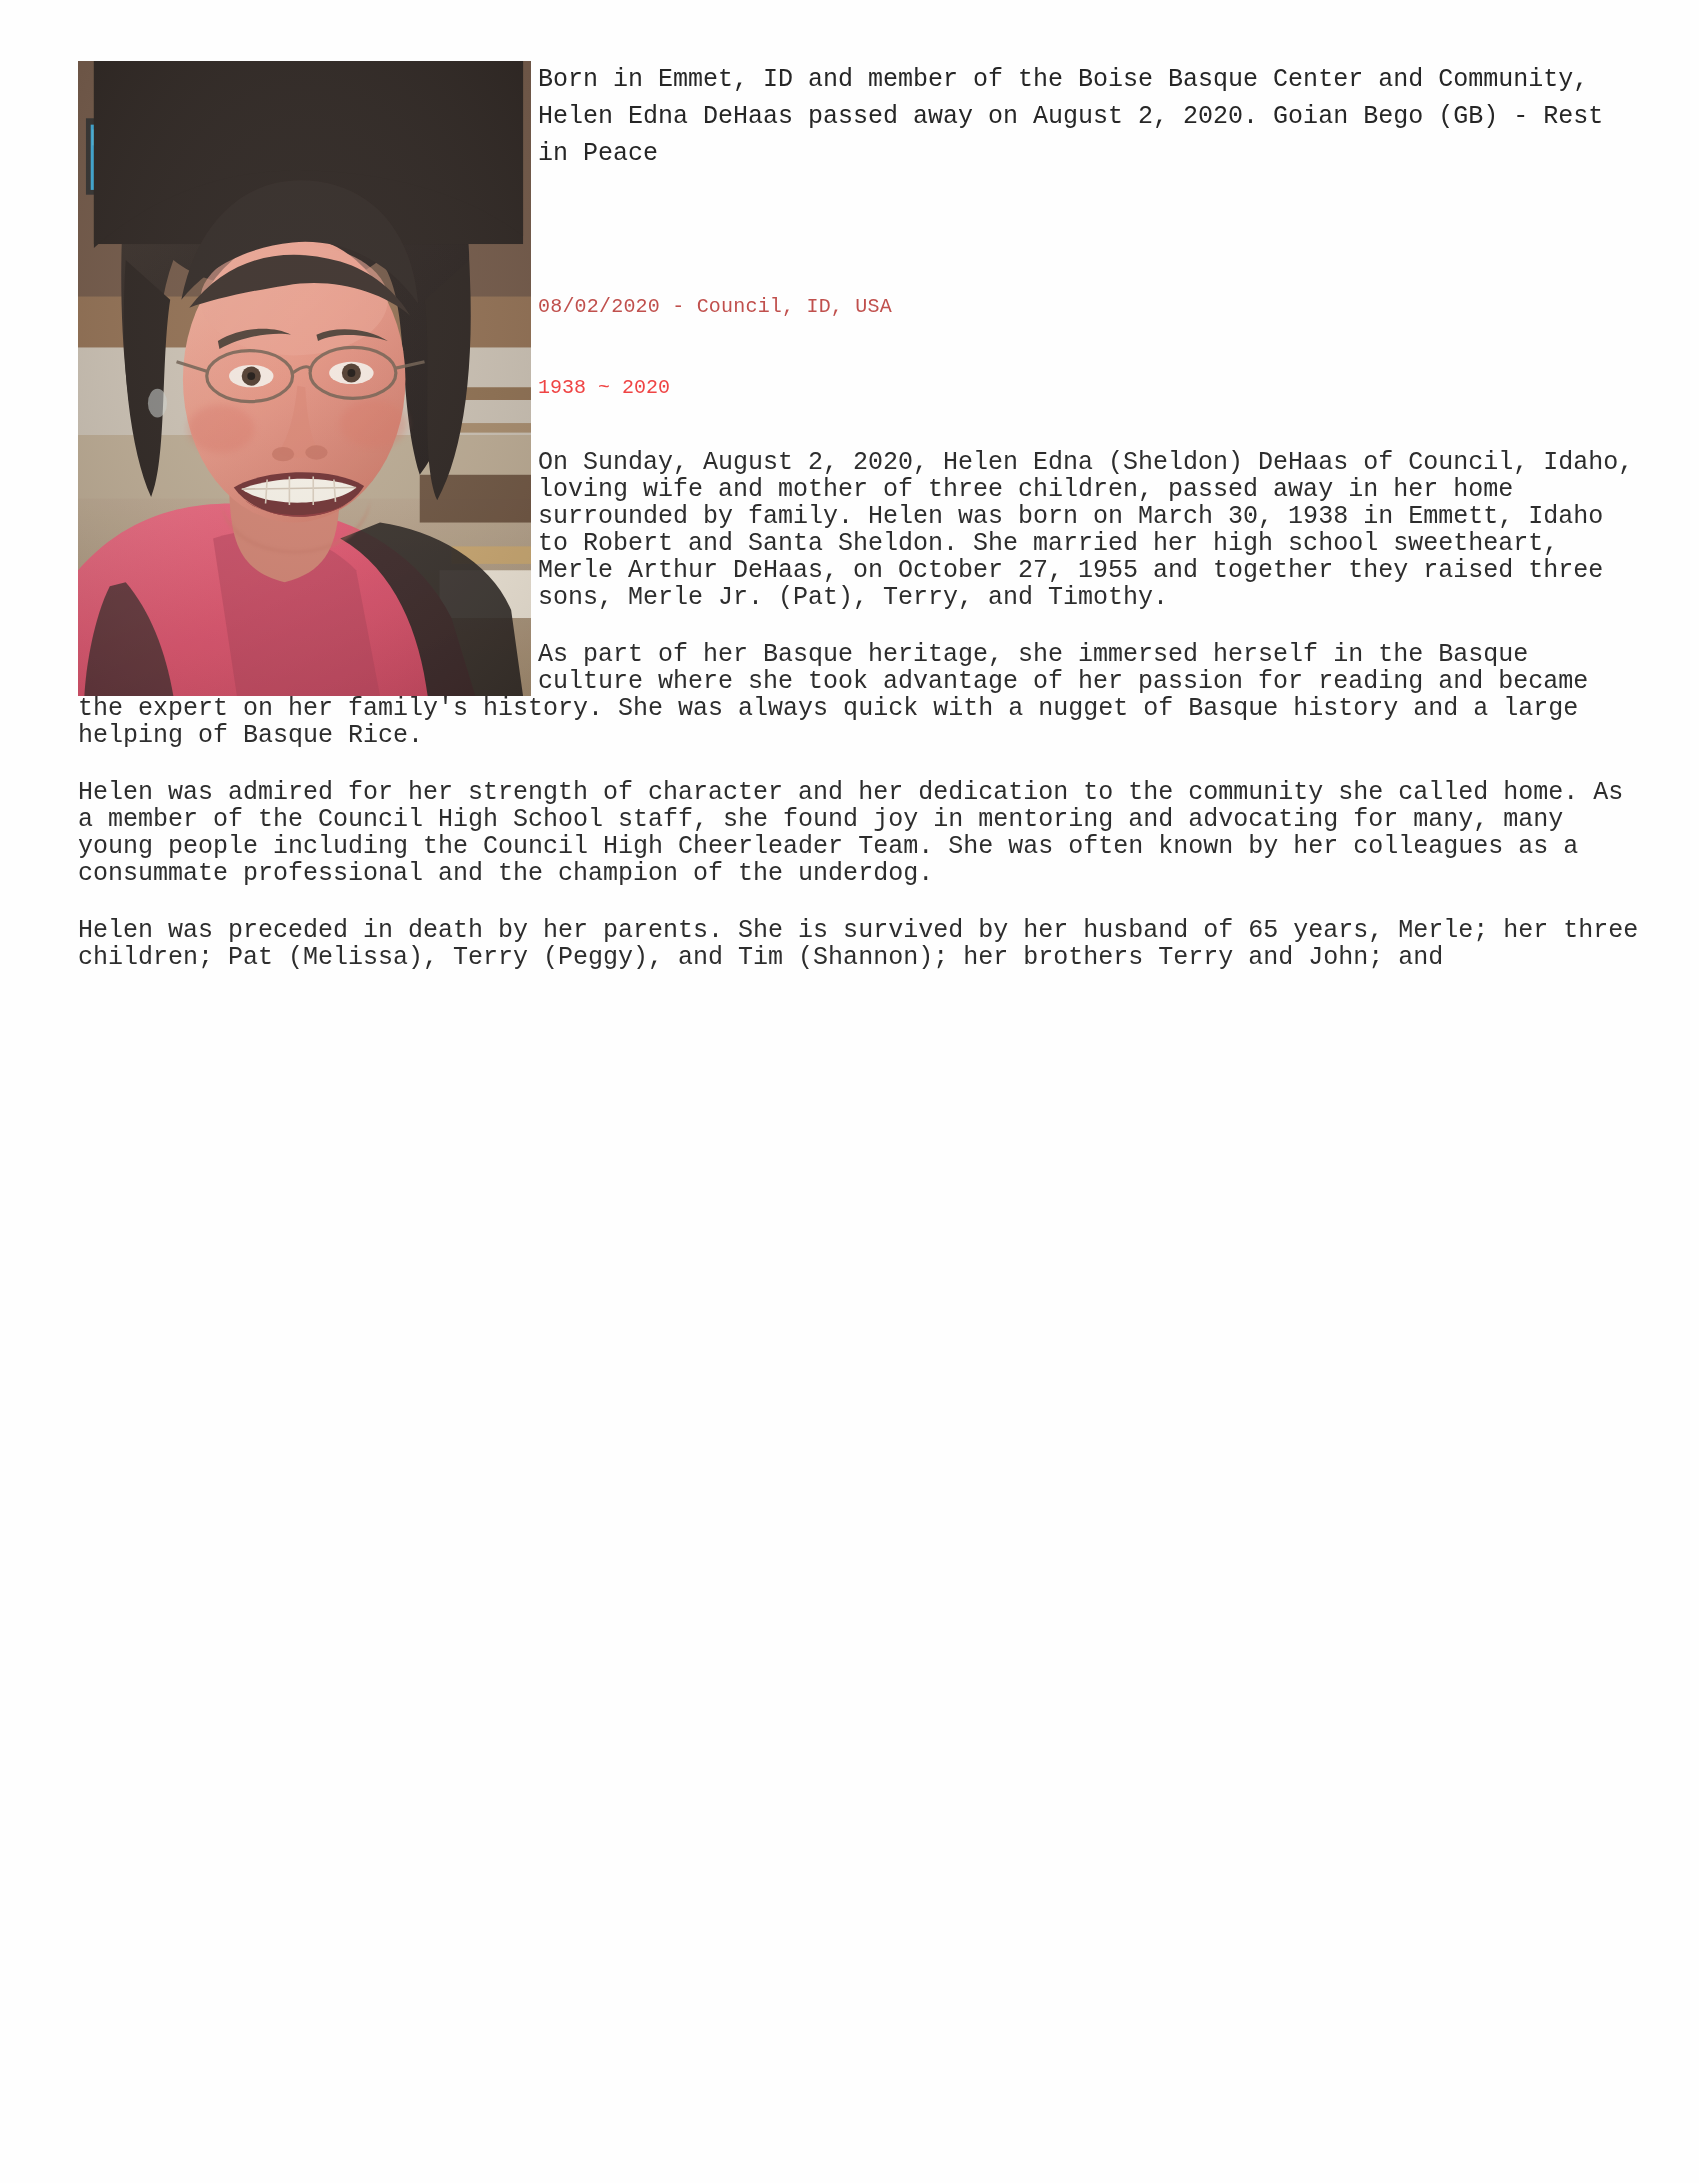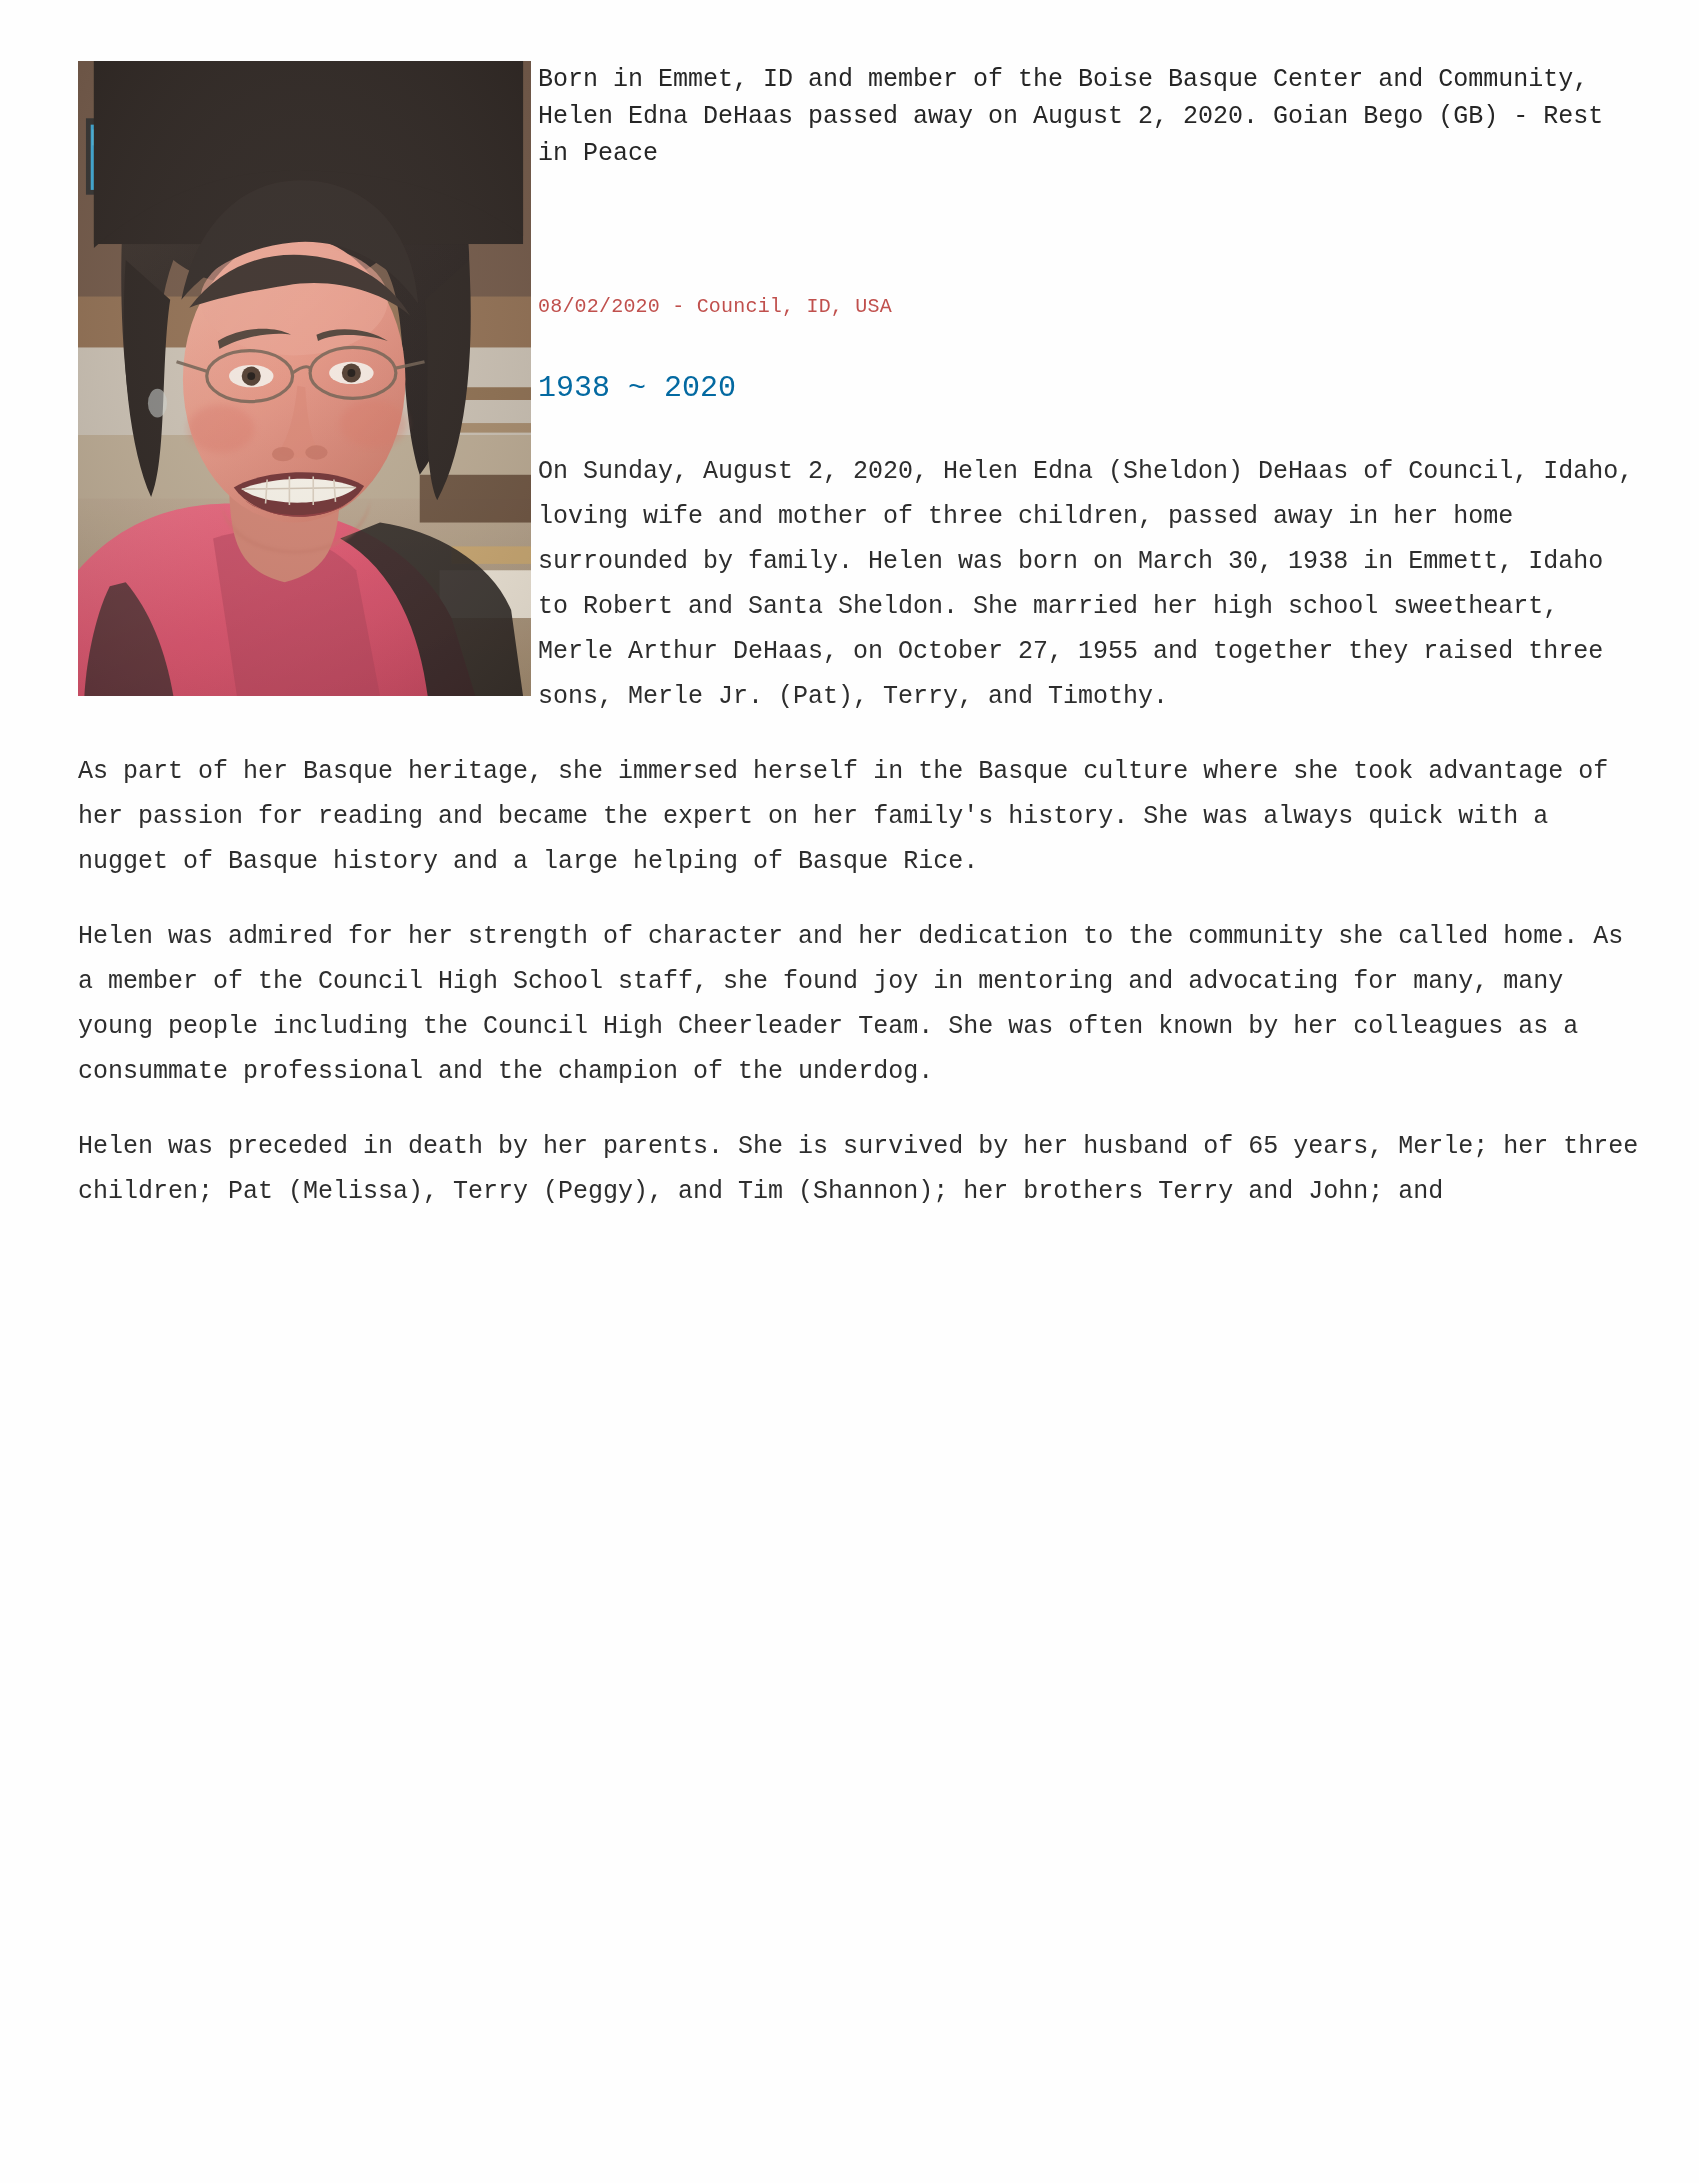--- a/index.html
+++ b/index.html
@@ -77,29 +77,29 @@
 
   .loc-line {
     font-size: 20px;
     line-height: 32px;
     color: #c0504d;
     margin: 0 0 49px 0;
     letter-spacing: 0.2px;
   }
 
   .years-line {
-    font-size: 30px;
+    font-size: 20px;
     line-height: 32px;
-    color: #0369a1;
+    color: #ef4444;
     margin: 0 0 45px 16px;
   }
 
   .body-par {
     font-size: 25px;
-    line-height: 45px;
+    line-height: 27px;
     color: #2d2d2d;
     margin: 0 0 30px 0;
     max-width: 1563px;
   }
   .body-par:last-child { margin-bottom: 0; }
 </style>
 </head>
 <body>
 
 <div class="page">

